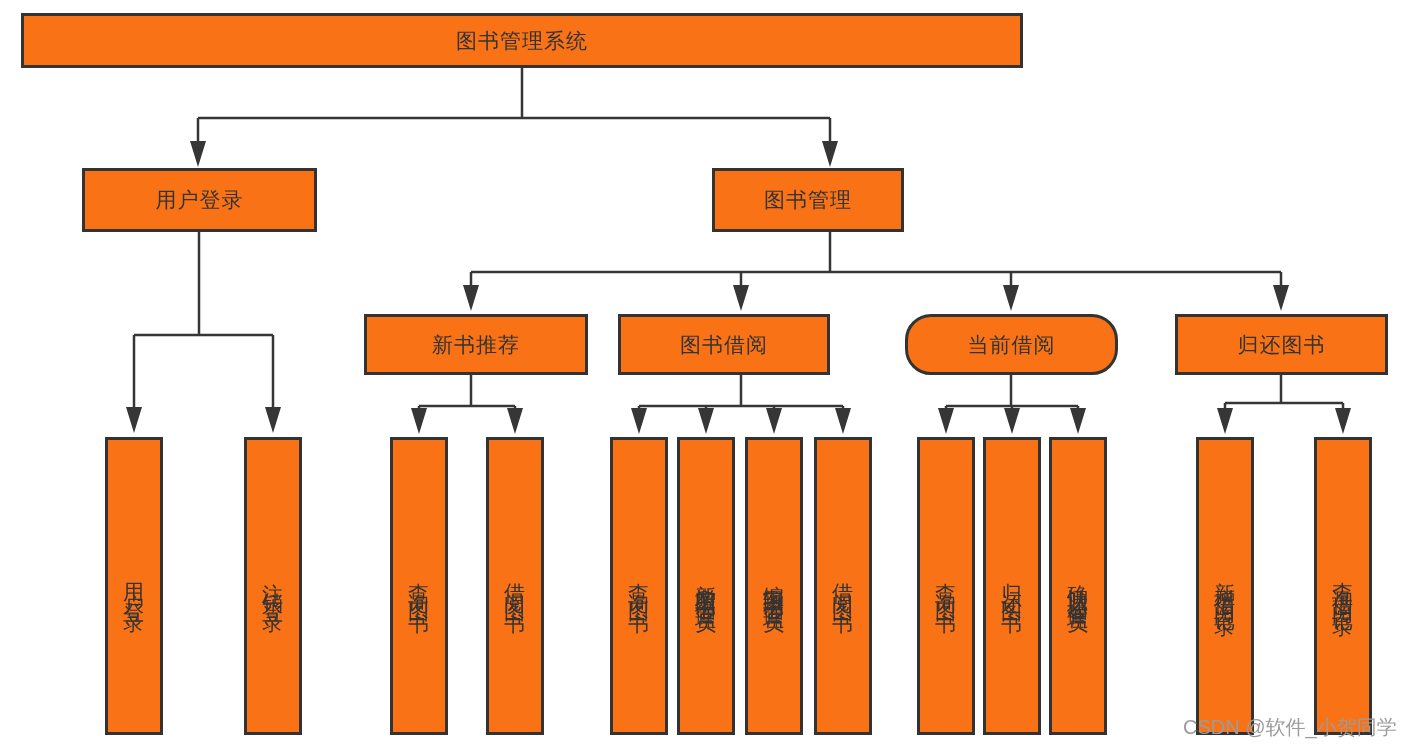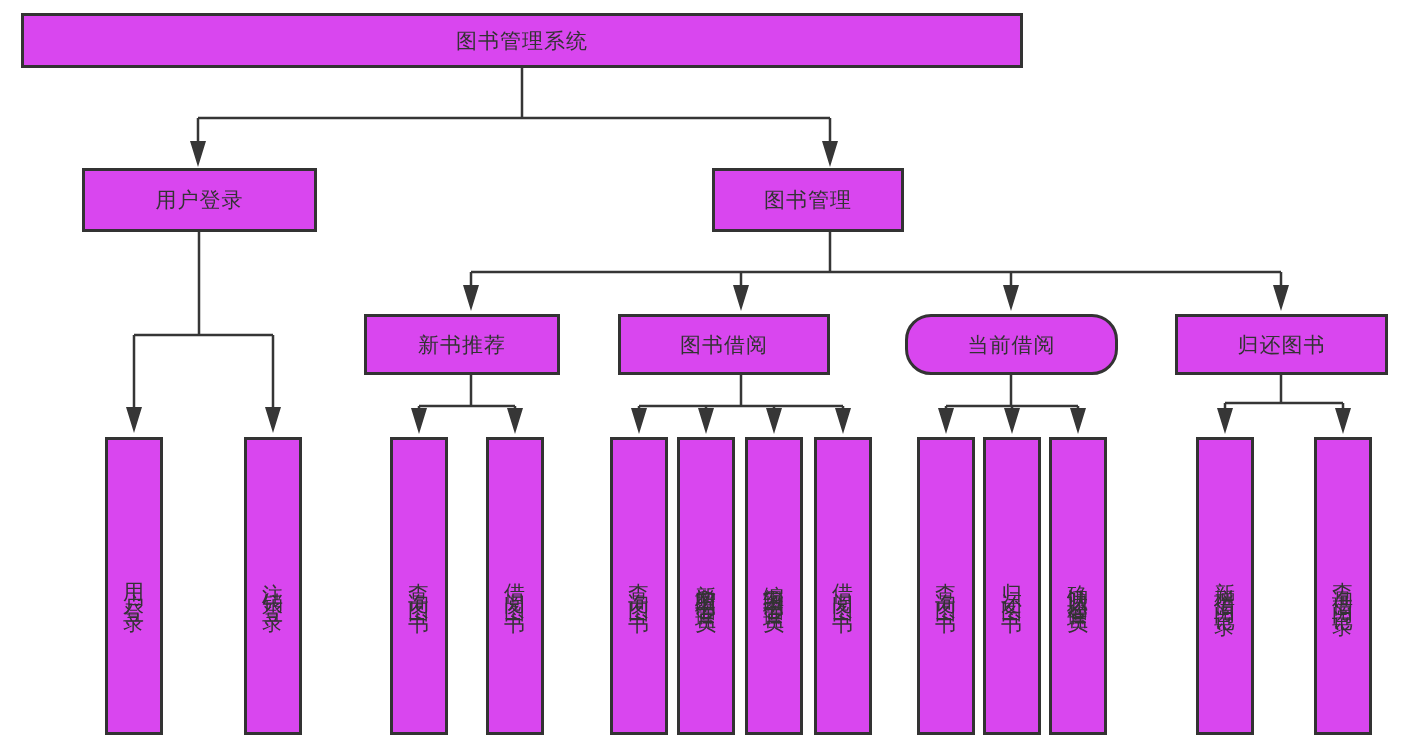--- a/index.html
+++ b/index.html
@@ -3,35 +3,35 @@
 <meta charset="utf-8">
 <title>Diagram</title>
 <style>
   html,body{margin:0;padding:0;background:#ffffff;}
   .canvas{
     position:relative;width:1405px;height:747px;background:#ffffff;overflow:hidden;
     font-family:"Liberation Sans",sans-serif;color:#333333;
   }
   svg.connectors{position:absolute;left:0;top:0;width:1405px;height:747px;}
   .box{
-    position:absolute;box-sizing:border-box;border:3px solid #333333;background:#d946ef;
+    position:absolute;box-sizing:border-box;border:3px solid #333333;background:#f97316;
     display:flex;align-items:center;justify-content:center;
   }
   .hlabel{font-size:21px;letter-spacing:1px;color:#333333;white-space:nowrap;}
   .vlabel{
     writing-mode:vertical-rl;text-orientation:upright;
     font-size:21px;color:#333333;letter-spacing:10px;line-height:1;
   }
   .vlabel.med{letter-spacing:7px;}
   .vlabel.tight{letter-spacing:4px;}
 
   #root       {left:21px;  top:13px;  width:1002px;height:55px;}
   #b-user     {left:82px;  top:168px; width:235px; height:64px;}
   #b-mgmt     {left:712px; top:168px; width:192px; height:64px;}
-  #c-recommend{left:364px; top:314px; width:196px; height:61px;}
+  #c-recommend{left:364px; top:314px; width:224px; height:61px;}
   #c-borrow   {left:618px; top:314px; width:212px; height:61px;}
   #c-current  {left:905px; top:314px; width:213px; height:61px;border-radius:26px;}
   #c-records  {left:1175px;top:314px; width:213px; height:61px;}
 
   .leaf{top:437px;height:298px;width:58px;}
   #lf1 {left:105px;} #lf2 {left:244px;}
   #lf3 {left:390px;} #lf4 {left:486px;}
   #lf5 {left:610px;} #lf6 {left:677px;} #lf7 {left:745px;} #lf8 {left:814px;}
   #lf9 {left:917px;} #lf10{left:983px;} #lf11{left:1049px;}
   #lf12{left:1196px;} #lf13{left:1314px;}
@@ -129,14 +129,15 @@
     <span class="vlabel tight">确认归还（管理员）</span>
   </div>
 
   <div class="box leaf" id="lf12">
     <span class="vlabel med">新增借阅记录</span>
   </div>
   <div class="box leaf" id="lf13">
     <span class="vlabel med">查询借阅记录</span>
   </div>
 
+  <div class="watermark">CSDN @软件_小贺同学</div>
 
 </div>
 
 </body></html>

